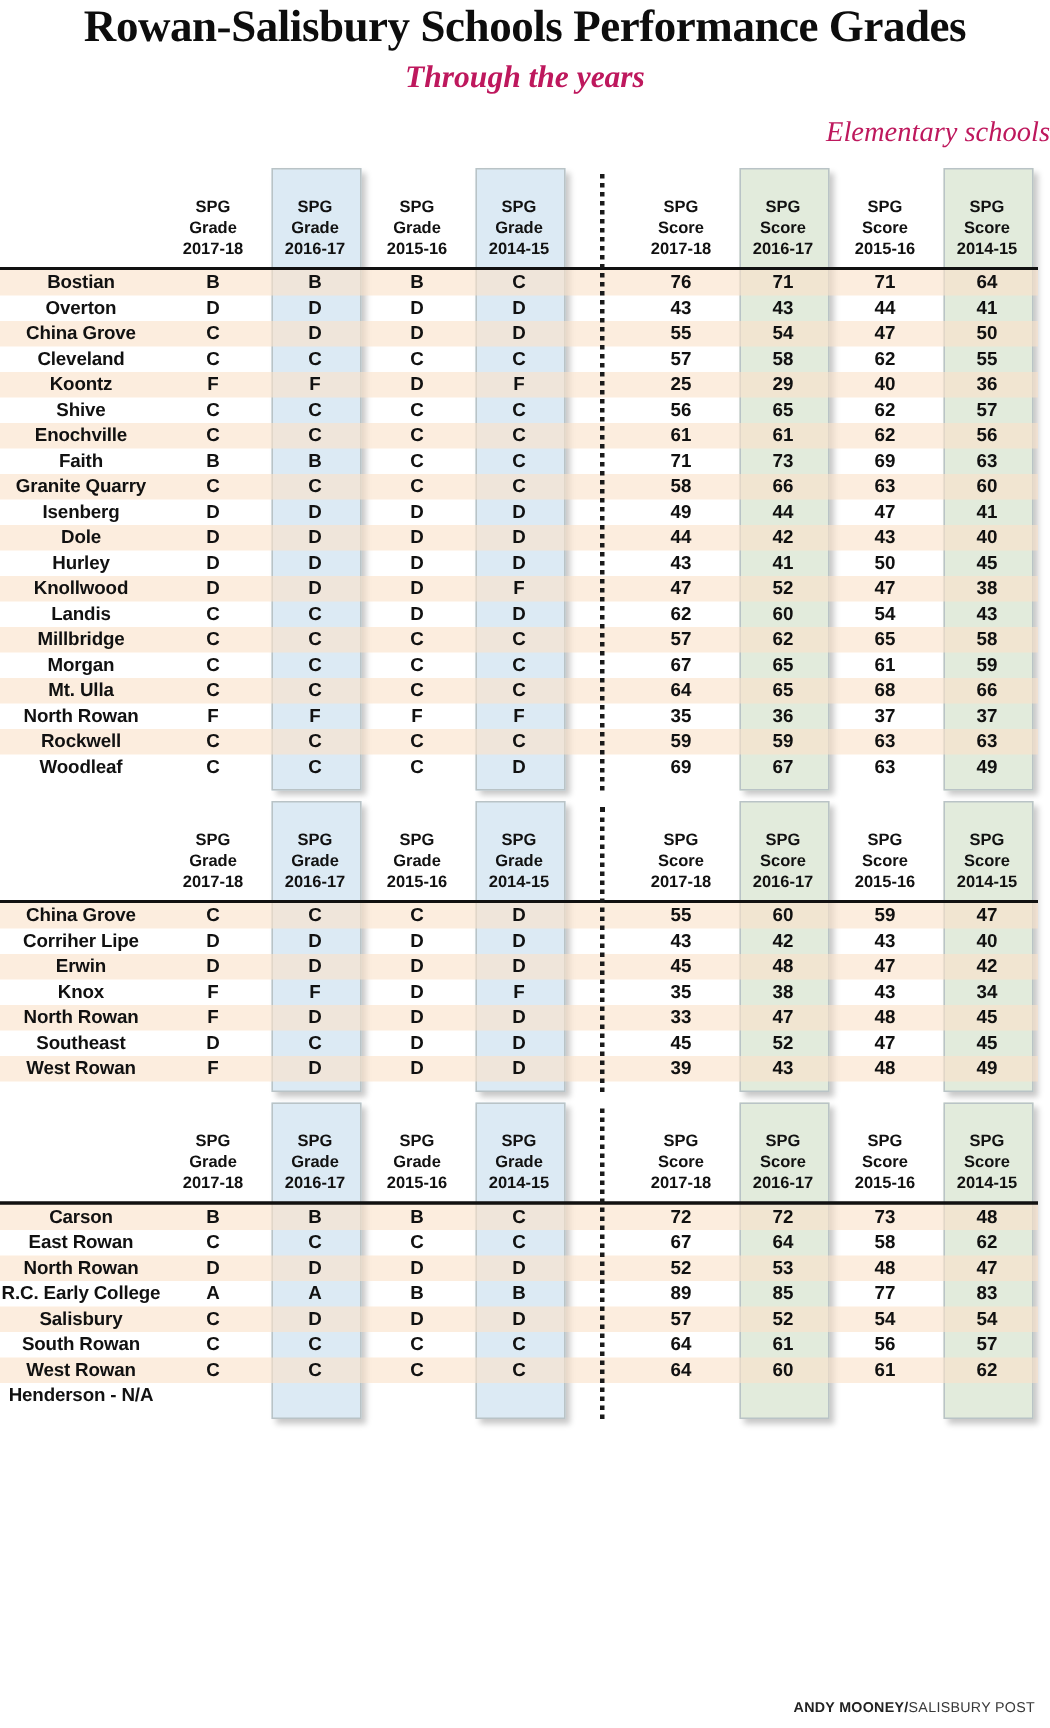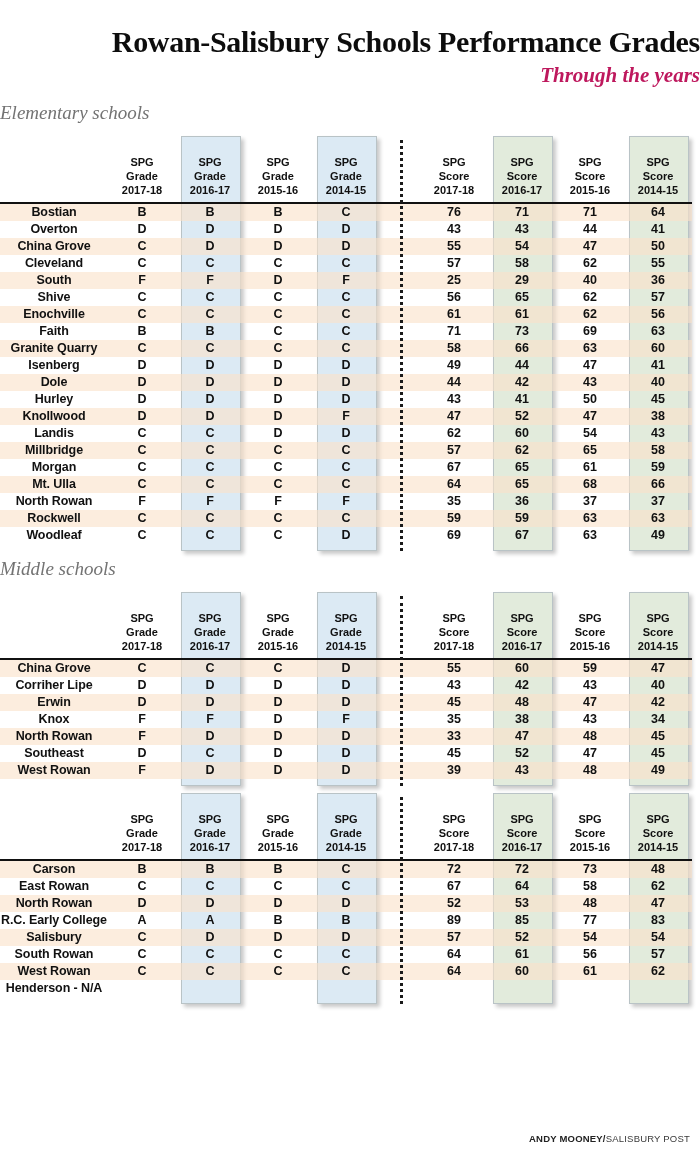--- a/index.html
+++ b/index.html
@@ -11,22 +11,22 @@
     width: 700px;
     height: 1152px;
     position: relative;
     font-family: "Liberation Sans", sans-serif;
     color: #111111;
     overflow: hidden;
   }
 
   
   .title-block {
-    text-align: right;
-    padding-top: 26px;
+    text-align: center;
+    padding-top: 2px;
   }
   .main-title {
     font-family: "Liberation Serif", serif;
     font-size: 30px;
     font-weight: 700;
     letter-spacing: -0.3px;
     line-height: 1.05;
     color: #0d0d0d;
   }
   .sub-title {
@@ -37,26 +37,26 @@
     margin-top: 5px;
     color: #be185d;
   }
 
   
   .section {
     position: relative;
     margin-top: 14px;
   }
   .section-title {
-    text-align: left;
+    text-align: right;
     font-family: "Liberation Serif", serif;
     font-style: italic;
     font-size: 19px;
     font-weight: 400;
-    color: #737373;
+    color: #be185d;
     margin-bottom: 12px;
   }
 
   .table-wrap {
     position: relative;
     width: 616px;
   }
 
   
   .band {
@@ -275,21 +275,21 @@
               <td>C</td>
               <td>C</td>
               <td></td>
               <td>57</td>
               <td>58</td>
               <td>62</td>
               <td>55</td>
               <td class="tr-transparent"></td>
             </tr>
             <tr class="odd">
-              <td class="school">South</td>
+              <td class="school">Koontz</td>
               <td>F</td>
               <td>F</td>
               <td>D</td>
               <td>F</td>
               <td></td>
               <td>25</td>
               <td>29</td>
               <td>40</td>
               <td>36</td>
               <td class="tr-transparent"></td>
@@ -487,21 +487,20 @@
               <td>67</td>
               <td>63</td>
               <td>49</td>
               <td class="tr-transparent"></td>
             </tr>
           </tbody>
         </table>
       </div>
     </div>
     <div class="section">
-      <div class="section-title">Middle schools</div>
       <div class="table-wrap">
         <div class="band blue" style="left: 181px; width: 58px; height: 192px;"></div>
         <div class="band blue" style="left: 317px; width: 58px; height: 192px;"></div>
         <div class="band green" style="left: 493px; width: 58px; height: 192px;"></div>
         <div class="band green" style="left: 629px; width: 58px; height: 192px;"></div>
         <div class="dotted-sep" style="left: 400px; height: 190px;"></div>
         <table class="grades">
           <colgroup>
             <col class="c-school">
             <col class="c-g1">

